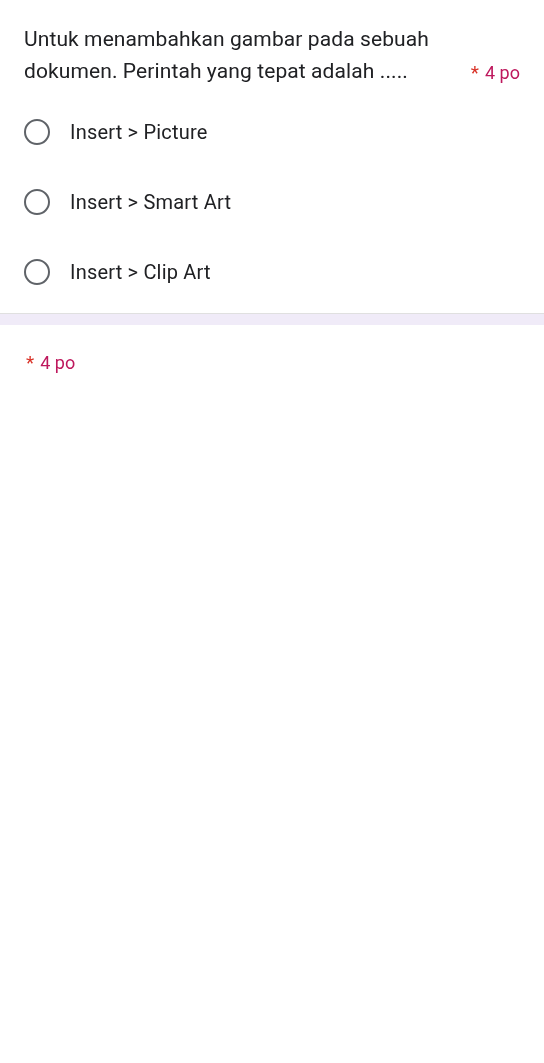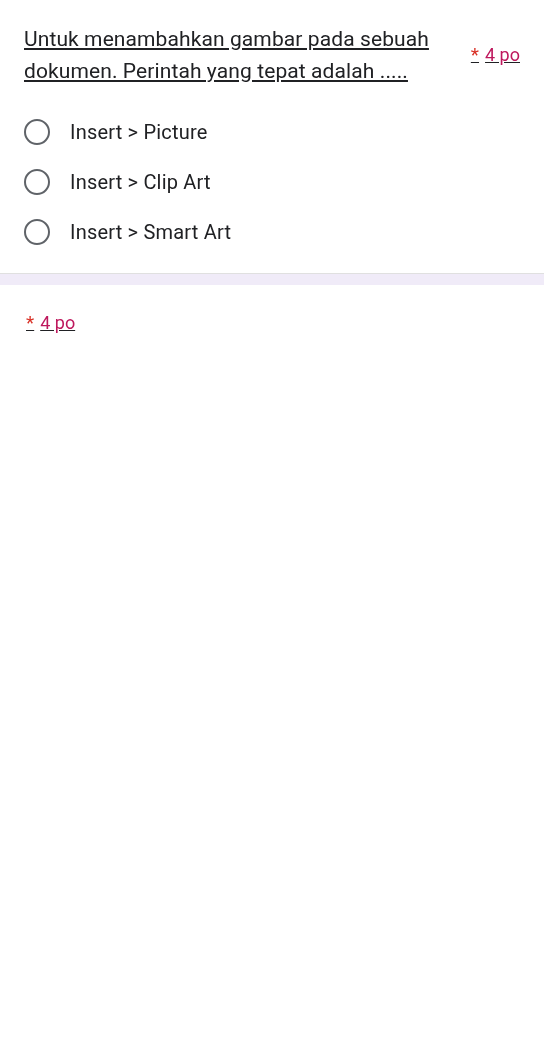--- a/index.html
+++ b/index.html
@@ -17,24 +17,23 @@
       background: #fff;
       padding: 24px 24px 28px 24px;
     }
     .divider {
       height: 12px;
       background: #f0ebf8;
       border-top: 1px solid #e0e0e0;
     }
     .question-header {
       display: flex;
-      align-items: center;
+      align-items: flex-end;
       gap: 10px;
       margin-bottom: 32px;
-      text-decoration: underline;
     }
     .question-text {
       font-size: 21px;
       line-height: 1.5;
       color: #202124;
       letter-spacing: 0.1px;
       flex: 1;
     }
     .required-star {
       color: #d93025;
@@ -49,21 +48,21 @@
       white-space: nowrap;
     }
     .meta {
       display: flex;
       align-items: baseline;
       gap: 6px;
     }
     .options {
       display: flex;
       flex-direction: column;
-      gap: 24px;
+      gap: 44px;
     }
     .option-row {
       display: flex;
       align-items: center;
       gap: 20px;
       cursor: pointer;
     }
     .radio-circle {
       width: 26px;
       height: 26px;
@@ -88,25 +87,25 @@
       <span class="points">4 po</span>
     </div>
   </div>
   <div class="options">
     <div class="option-row">
       <div class="radio-circle"></div>
       <span class="option-label">Insert &gt; Picture</span>
     </div>
     <div class="option-row">
       <div class="radio-circle"></div>
-      <span class="option-label">Insert &gt; Clip Art</span>
+      <span class="option-label">Insert &gt; Smart Art</span>
     </div>
     <div class="option-row">
       <div class="radio-circle"></div>
-      <span class="option-label">Insert &gt; Smart Art</span>
+      <span class="option-label">Insert &gt; Clip Art</span>
     </div>
   </div>
 </div>
 
 <div class="divider"></div>
 
 <div class="question-card">
   <div class="question-header">
     <div class="meta">
       <span class="required-star">*</span>

